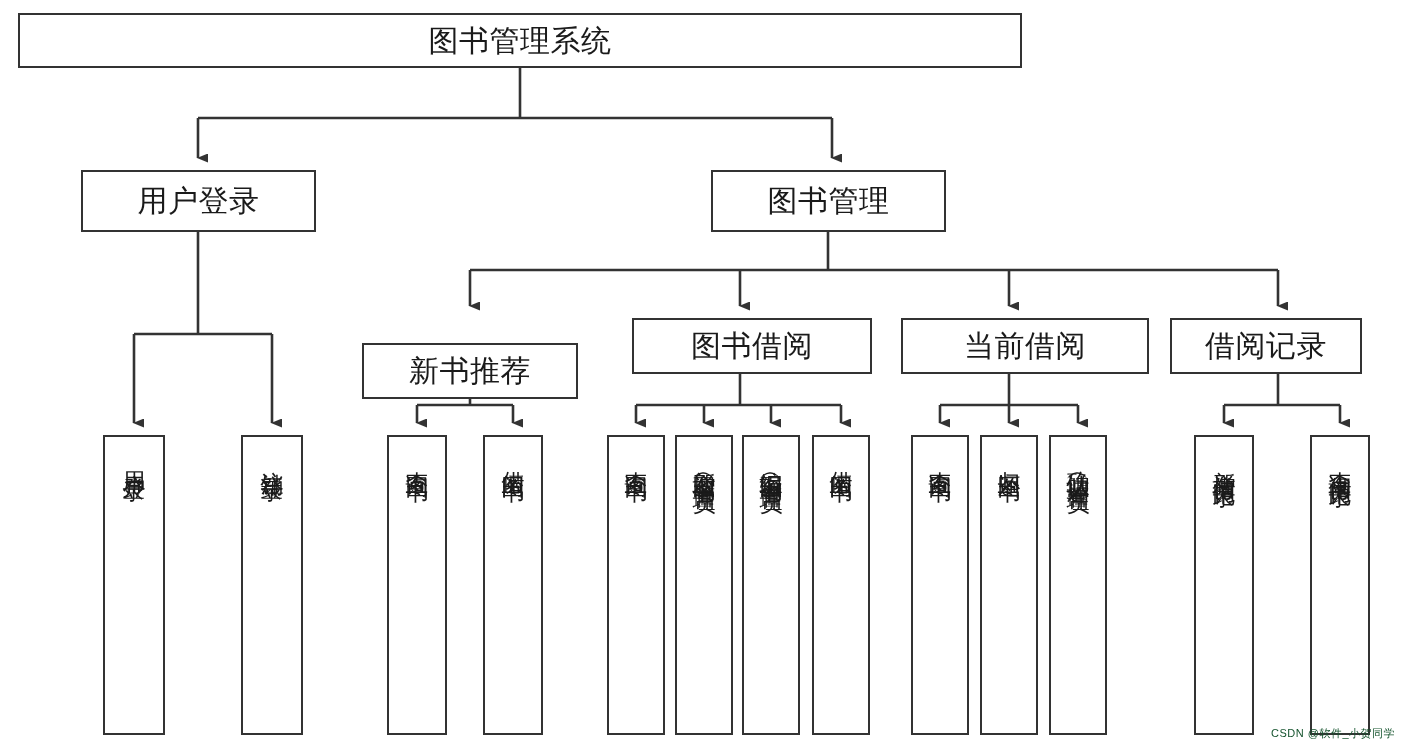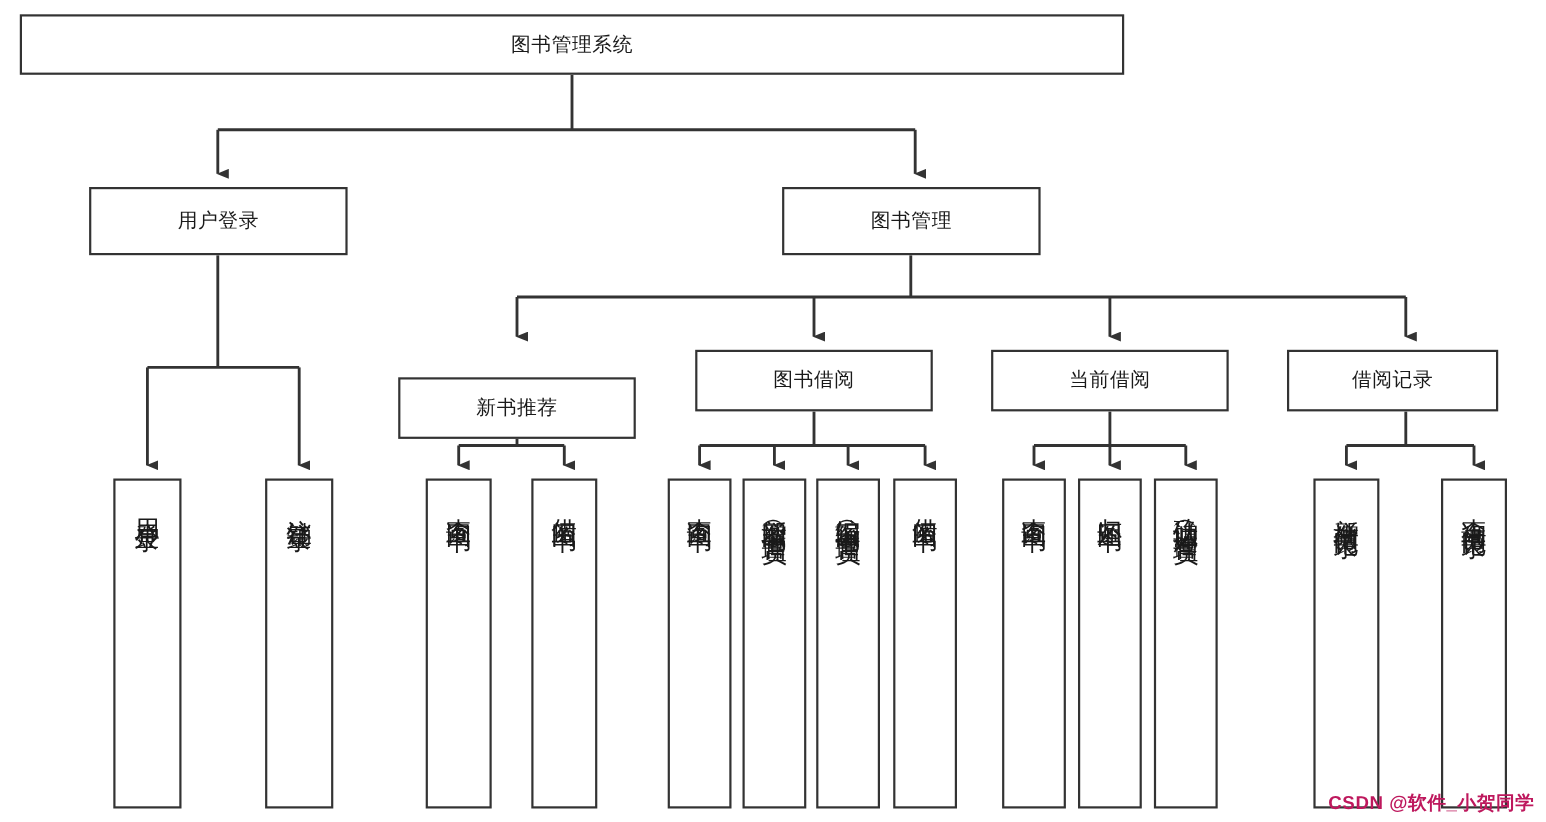--- a/index.html
+++ b/index.html
@@ -36,46 +36,45 @@
     z-index: 2;
   }
   .node .label {
     display: block;
     text-align: center;
     line-height: 1.18;
   }
   .node-root .label,
   .node-l2 .label,
   .node-l3 .label {
-    font-size: 18px;
+    font-size: 30px;
     letter-spacing: 0.5px;
   }
   .node-leaf {
     align-items: flex-start;
     padding-top: 16px;
   }
   .node-leaf .label {
     writing-mode: vertical-rl;
     text-orientation: upright;
     font-size: 23px;
     line-height: 1.25;
     letter-spacing: 3px;
     white-space: nowrap;
   }
   .watermark {
     position: absolute;
     right: 10px;
     bottom: 6px;
-    font-size: 17px;
-    color: #be185d;
+    font-size: 11px;
+    color: #14532d;
     letter-spacing: 0.5px;
     z-index: 3;
     pointer-events: none;
     white-space: nowrap;
-    font-weight: bold;
   }
 </style>
 </head>
 <body>
 
 <div id="canvas">
 
   <svg id="edges" viewBox="0 0 1405 747" xmlns="http://www.w3.org/2000/svg">
     <defs>
       <marker id="arrow" markerWidth="9" markerHeight="11" refX="4.5" refY="10" orient="auto" markerUnits="userSpaceOnUse">
@@ -133,24 +132,24 @@
   <div class="node node-l2" style="left:81px; top:170px; width:235px; height:62px;">
     <span class="label">用户登录</span>
   </div>
   <div class="node node-l2" style="left:711px; top:170px; width:235px; height:62px;justify-content:center;">
     <span class="label">图书管理</span>
   </div>
 
   <div class="node node-l3" style="left:362px; top:318px; width:216px; height:56px;margin-top:25px;">
     <span class="label">新书推荐</span>
   </div>
-  <div class="node node-l3" style="left:632px; top:318px; width:216px; height:56px;">
+  <div class="node node-l3" style="left:632px; top:318px; width:240px; height:56px;">
     <span class="label">图书借阅</span>
   </div>
-  <div class="node node-l3" style="left:901px; top:318px; width:216px; height:56px;">
+  <div class="node node-l3" style="left:901px; top:318px; width:248px; height:56px;">
     <span class="label">当前借阅</span>
   </div>
   <div class="node node-l3" style="left:1170px; top:318px; width:192px; height:56px;">
     <span class="label">借阅记录</span>
   </div>
 
   <div class="node node-leaf" style="left:103px; top:435px; width:62px; height:300px;">
     <span class="label">用户登录</span>
   </div>
   <div class="node node-leaf" style="left:241px; top:435px; width:62px; height:300px;">

